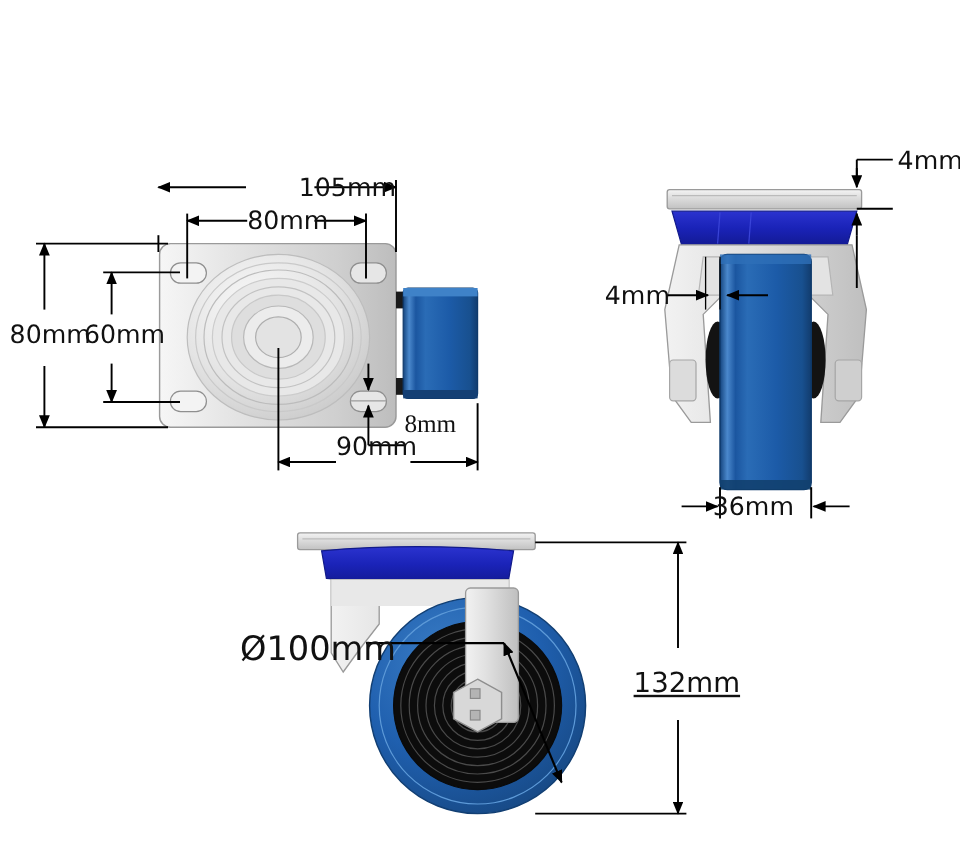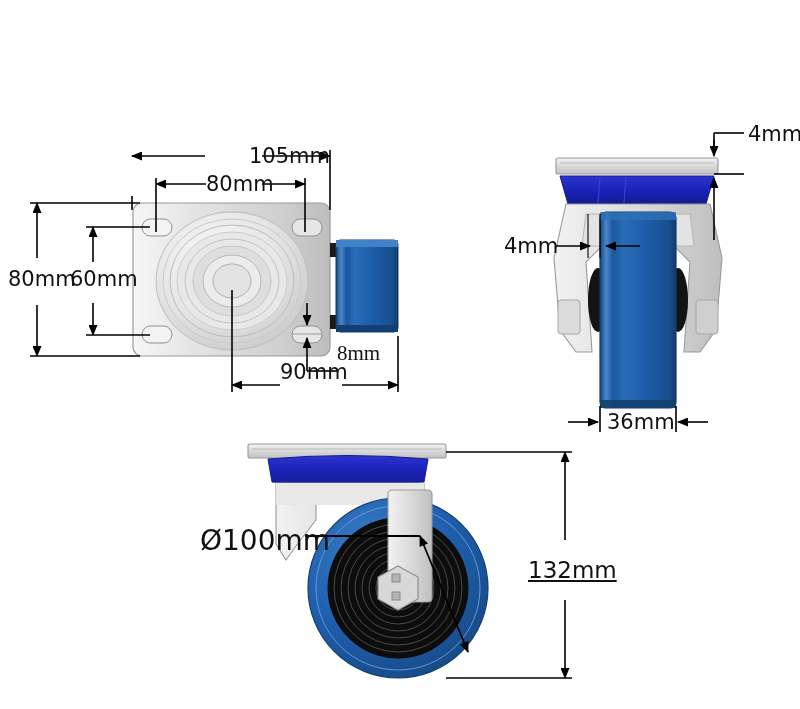--- a/index.html
+++ b/index.html
@@ -222,17 +222,17 @@
   </svg>
 
   <div class="dimtxt" style="left:205px;top:144px;margin-left:44px;">105mm</div>
   <div class="dimtxt" style="left:206px;top:172px;">80mm</div>
   <div class="dimtxt" style="left:8px;top:267px;">80mm</div>
   <div class="dimtxt" style="left:70px;top:267px;">60mm</div>
   <div class="dimtxt" style="left:337px;top:341px;font-family:Liberation Serif, serif;">8mm</div>
   <div class="dimtxt" style="left:280px;top:360px;">90mm</div>
   <div class="dimtxt" style="left:748px;top:122px;">4mm</div>
   <div class="dimtxt" style="left:504px;top:234px;">4mm</div>
-  <div class="dimtxt" style="left:607px;top:410px;text-align:center;">36mm</div>
+  <div class="dimtxt" style="left:594px;top:410px;text-align:center;">36mm</div>
   <div class="dimtxt" style="left:200px;top:524px;font-size:28px;">Ø100mm</div>
   <div class="dimtxt" style="left:528px;top:557px;font-size:23px;text-decoration:underline;">132mm</div>
 
 </div>
 
 </body></html>

